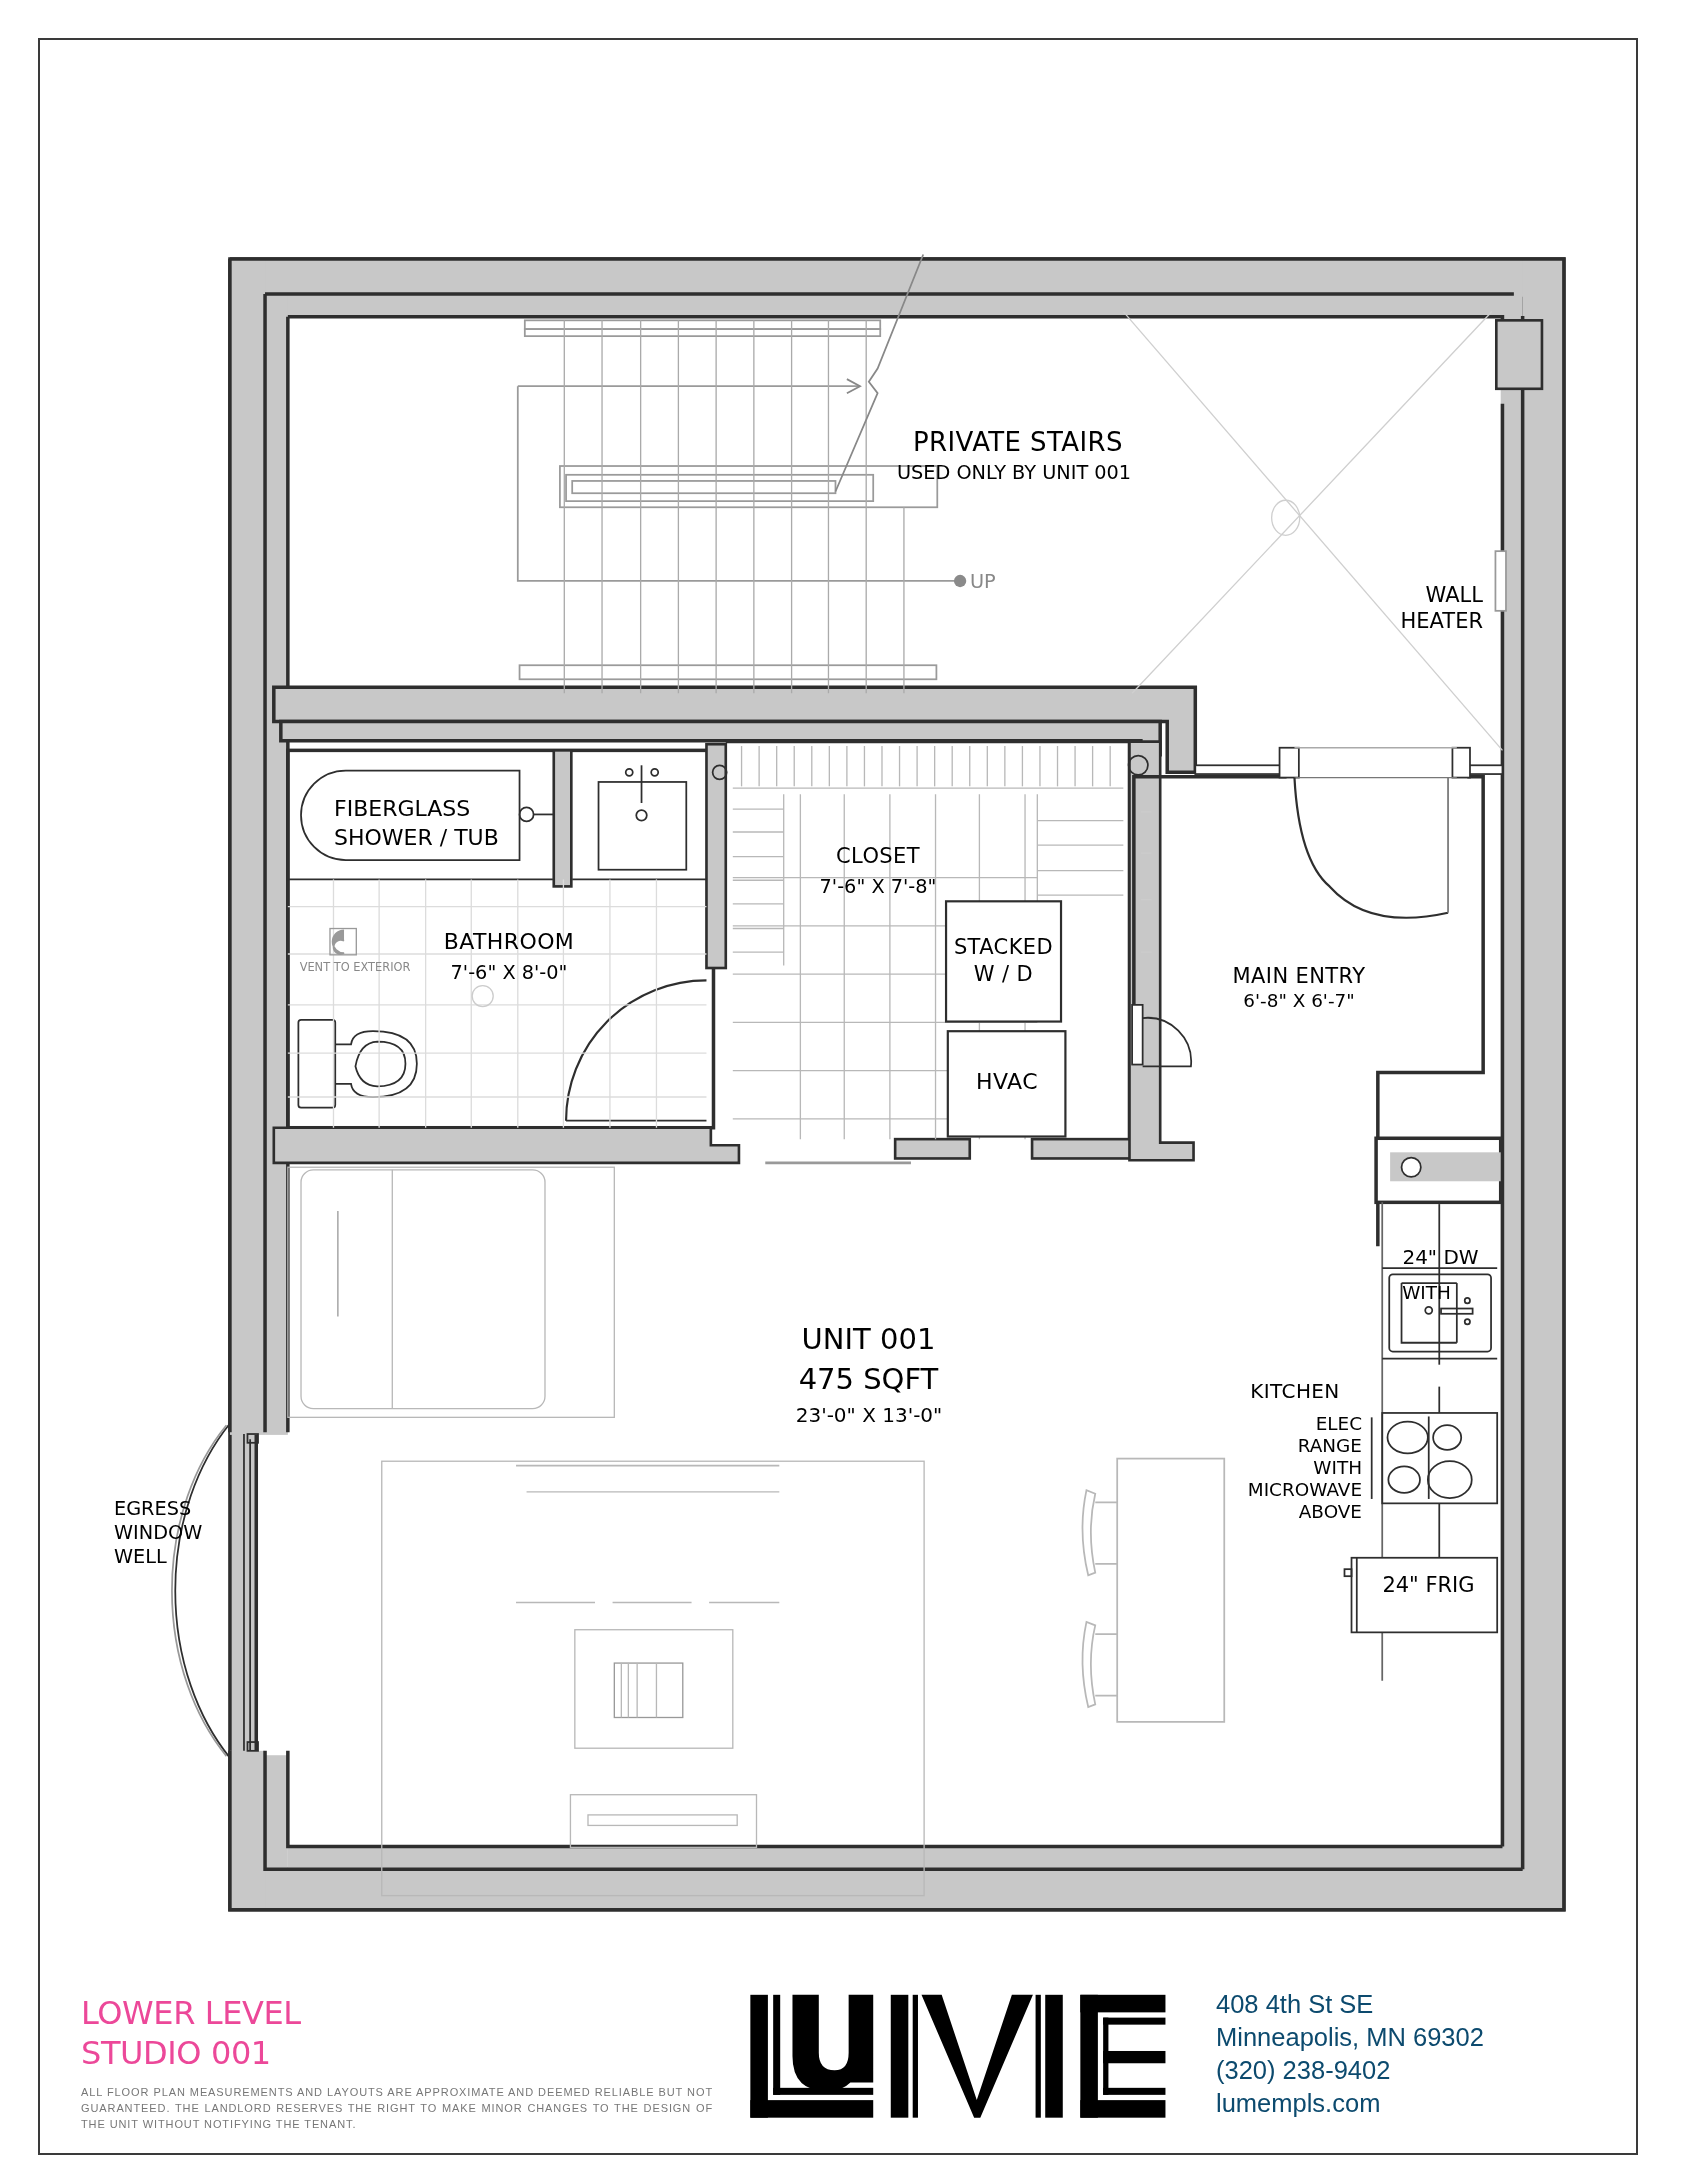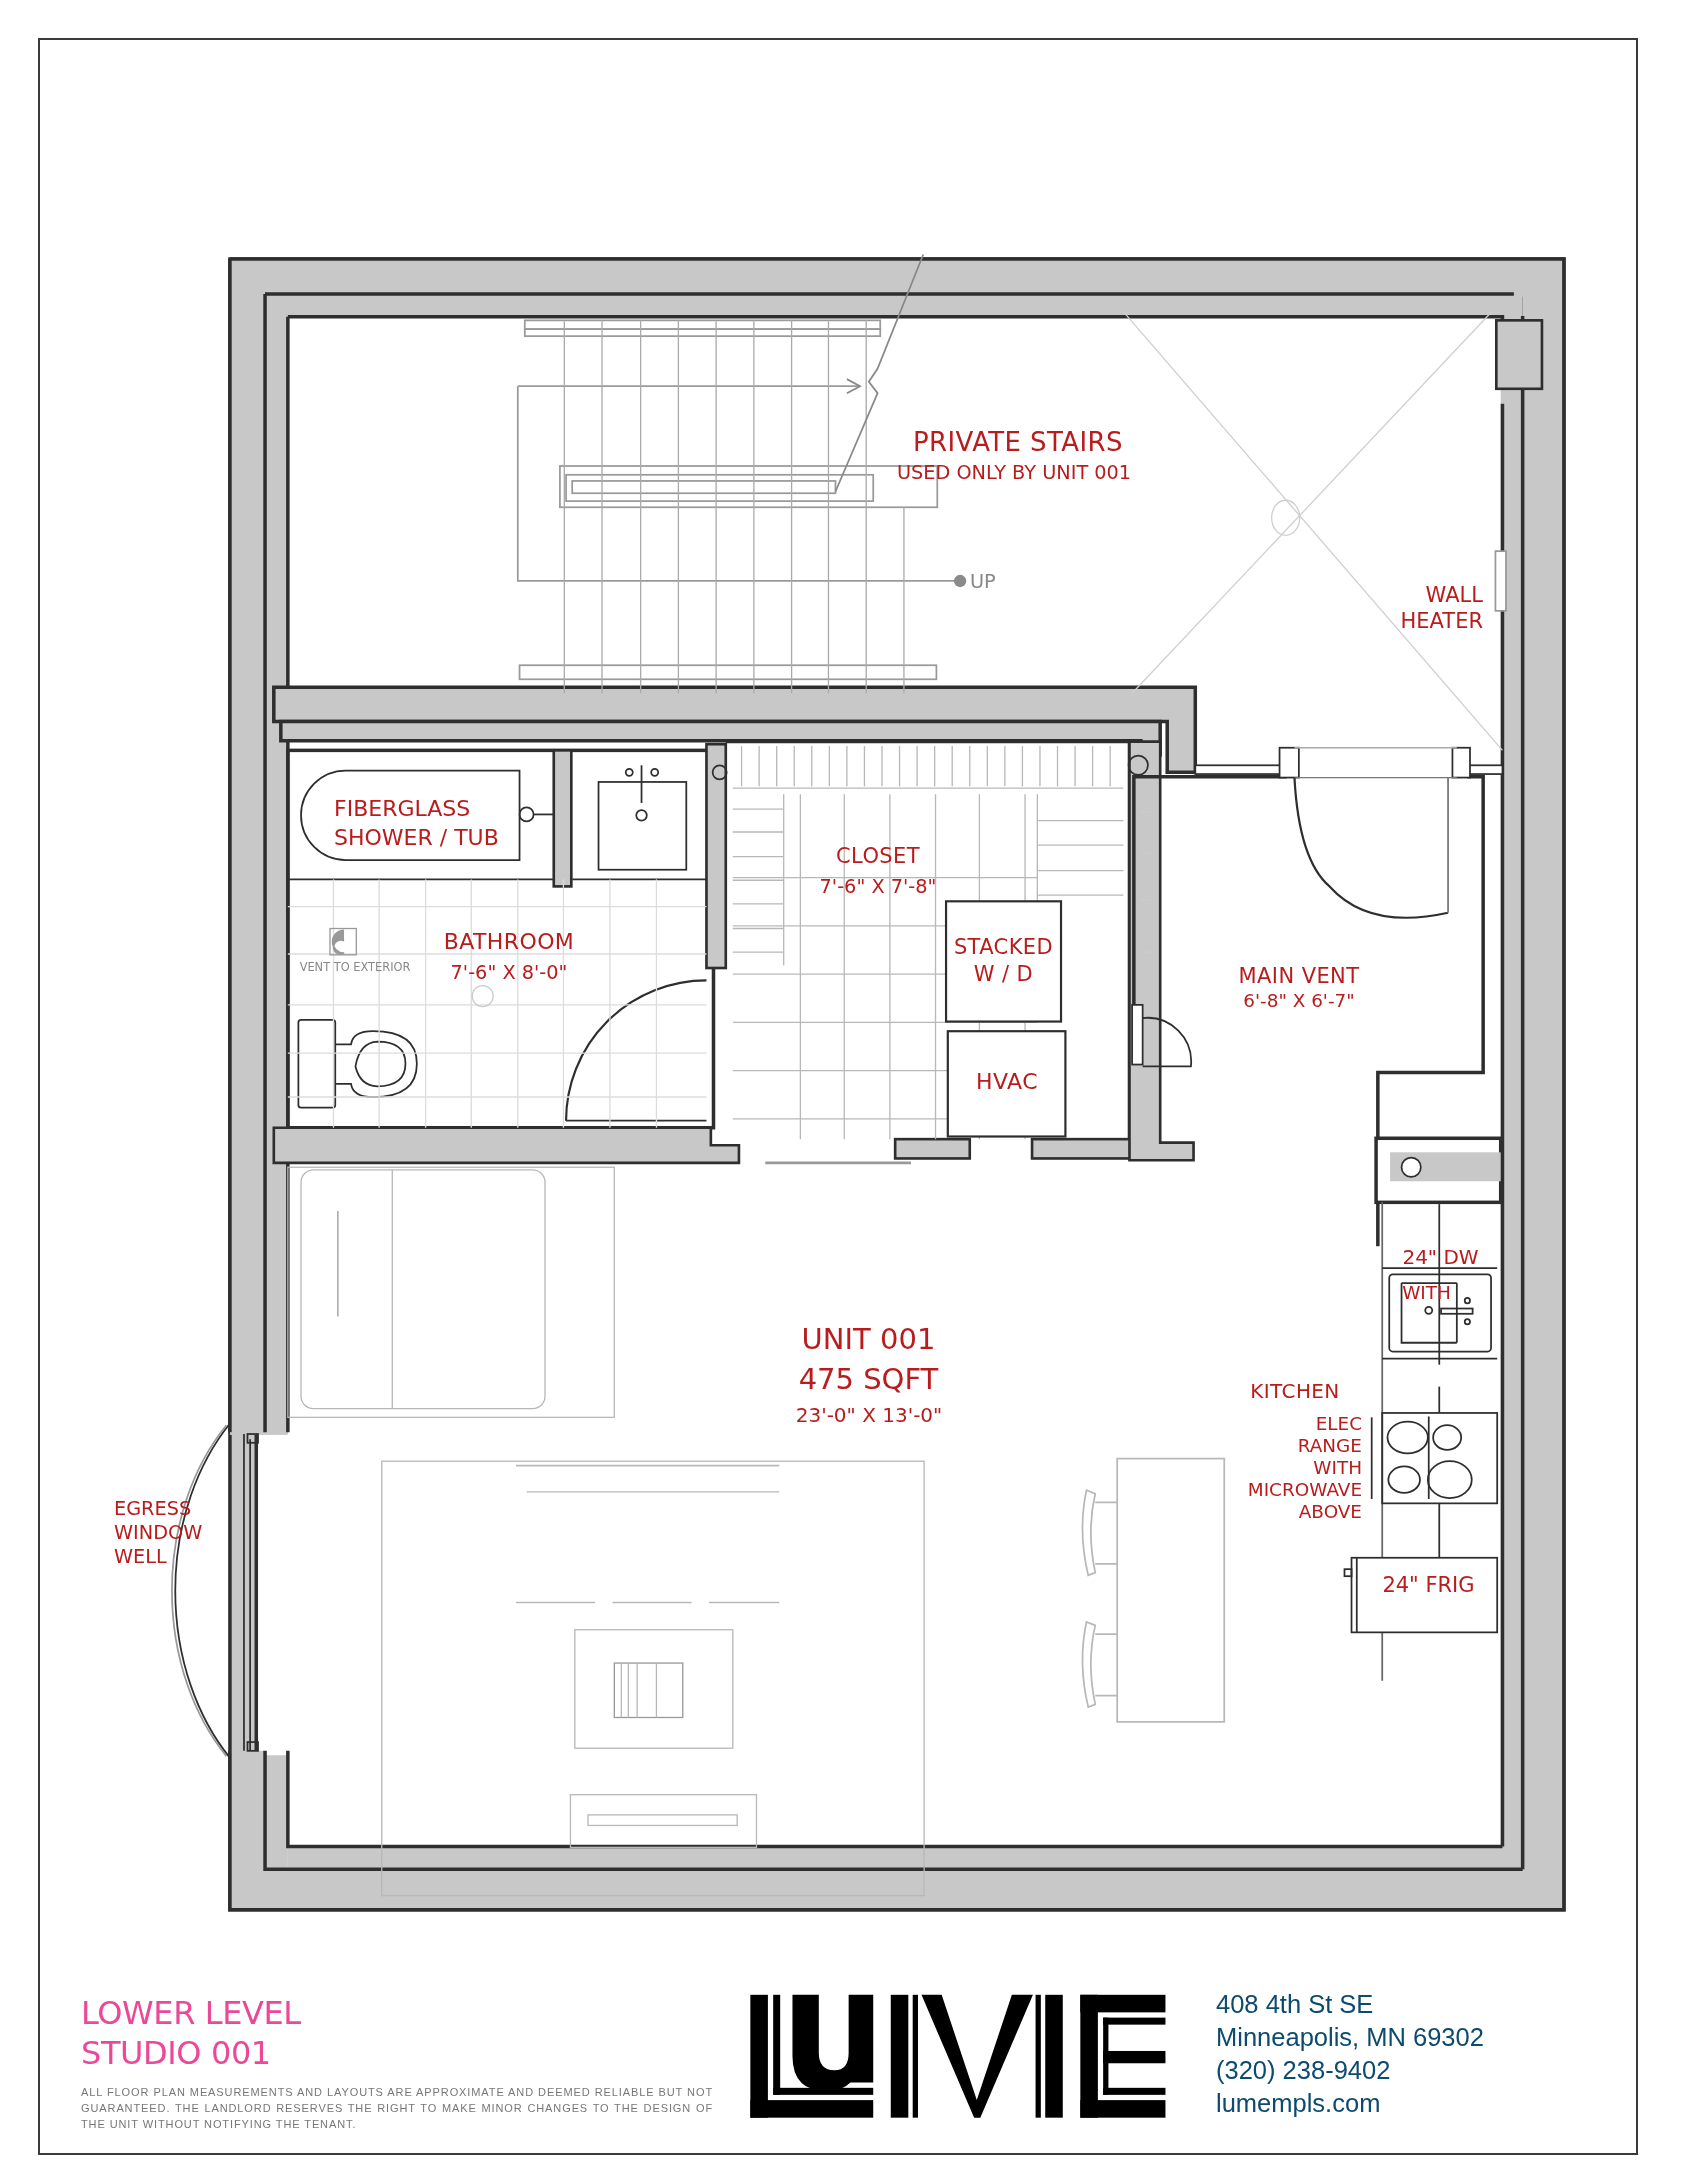--- a/index.html
+++ b/index.html
@@ -1,19 +1,19 @@
 <!DOCTYPE html>
 <html style="font-size:14px"><head>
 <meta charset="utf-8">
 <style>
   html,body{margin:0;padding:0;background:#fff;}
   body{width:1685px;height:2180px;position:relative;overflow:hidden;font-family:"DejaVu Sans",sans-serif;color:#2a2a2a;}
   .frame{position:absolute;left:38px;top:38px;width:1600px;height:2117px;border:2.6px solid #3a3a3a;box-sizing:border-box;}
   svg.plan{position:absolute;left:0;top:0;}
-  .lbl{position:absolute;text-align:center;line-height:1.18;white-space:nowrap;color:#b91c1c;}
+  .lbl{position:absolute;text-align:center;line-height:1.18;white-space:nowrap;color:#000000;}
   .lbl-r{text-align:right;}
   .lbl-l{text-align:left;}
   .room{font-size:24px;letter-spacing:0.4px;}
   .dim{font-size:19.3px;}
   .small{font-size:14px;color:#888;}
   .big{font-size:30px;}
   .footer-title{position:absolute;left:81px;top:1993px;font-size:32px;line-height:1.25;color:#ec4899;font-family:"DejaVu Sans",sans-serif;letter-spacing:-0.4px;}
   .disclaimer{position:absolute;left:81px;top:2085px;width:632px;font-size:11px;color:#777;line-height:1.45;letter-spacing:0.9px;text-align:justify;font-family:"Liberation Sans",sans-serif;}
   .contact{position:absolute;left:1216px;top:1988px;font-size:25.5px;line-height:1.3;color:#0c4a6e;font-family:"Liberation Sans",sans-serif;}
 </style>
@@ -352,21 +352,21 @@
 
 <div class="lbl room" style="left:790px;top:844px;width:176px;font-size:21px;">CLOSET</div>
 <div class="lbl dim" style="left:790px;top:876px;width:176px;font-size:19.3px;">7'-6" X 7'-8"</div>
 
 <div class="lbl room" style="left:946px;top:934px;width:115px;font-size:21px;line-height:1.3;">
   <div>STACKED</div>
   <div>W / D</div>
 </div>
 <div class="lbl room" style="left:948px;top:1069px;width:118px;font-size:22px;">HVAC</div>
 
-<div class="lbl room" style="left:1211px;top:964px;width:176px;font-size:21px;">MAIN VENT</div>
+<div class="lbl room" style="left:1211px;top:964px;width:176px;font-size:21px;">MAIN ENTRY</div>
 <div class="lbl dim" style="left:1211px;top:990px;width:176px;font-size:18.4px;">6'-8" X 6'-7"</div>
 
 <div class="lbl big" style="left:772px;top:1322px;width:193px;font-size:29px;">UNIT 001</div>
 <div class="lbl big" style="left:772px;top:1362px;width:193px;font-size:29px;">475 SQFT</div>
 <div class="lbl dim" style="left:755px;top:1404px;width:228px;font-size:20px;">23'-0" X 13'-0"</div>
 
 <div class="lbl room" style="left:1229px;top:1380px;width:132px;font-size:20px;">KITCHEN</div>
 <div class="lbl dim" style="left:1383px;top:1246px;width:115px;font-size:20px;">24" DW</div>
 <div class="lbl dim" style="left:1387px;top:1282px;width:79px;font-size:18.4px;">WITH</div>
 <div class="lbl lbl-r dim" style="left:1211px;top:1413px;width:151px;font-size:18.4px;line-height:1.2;">

